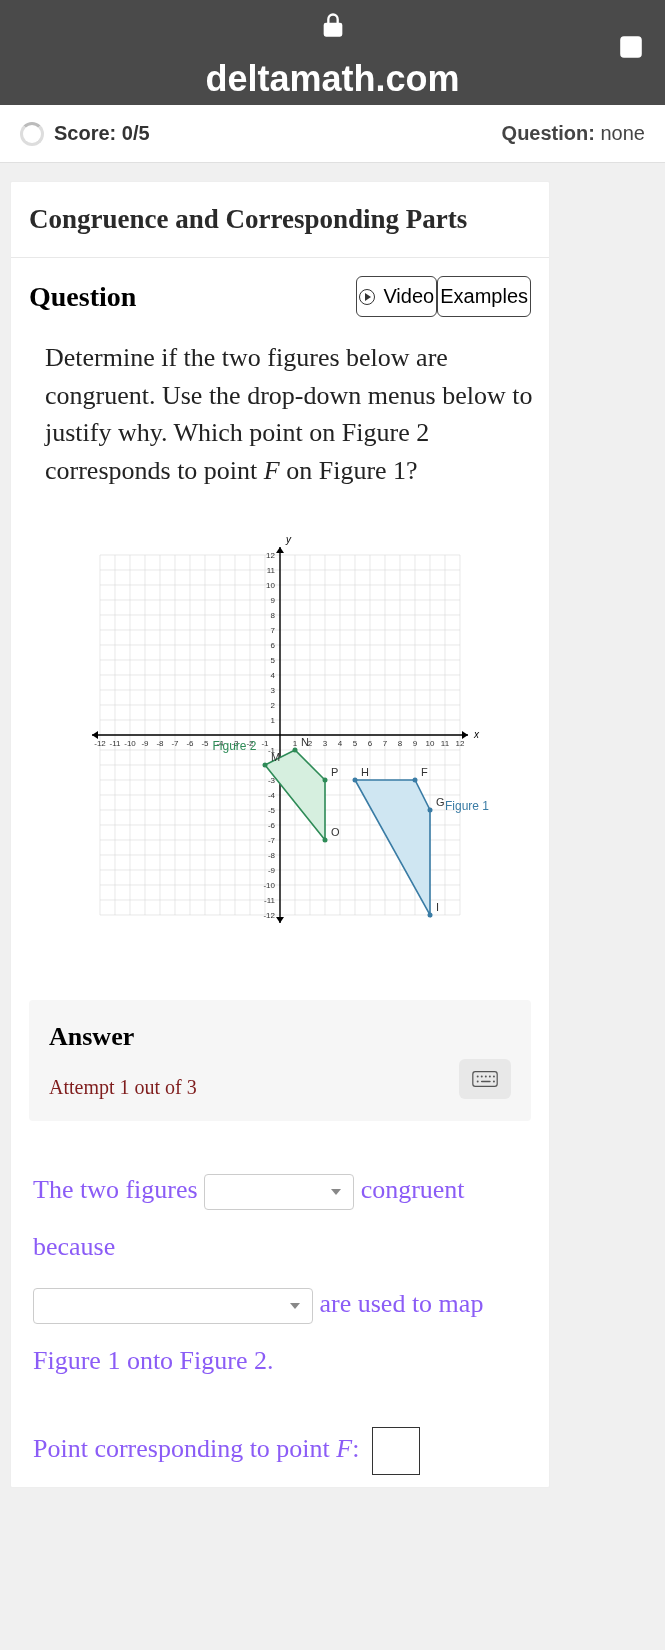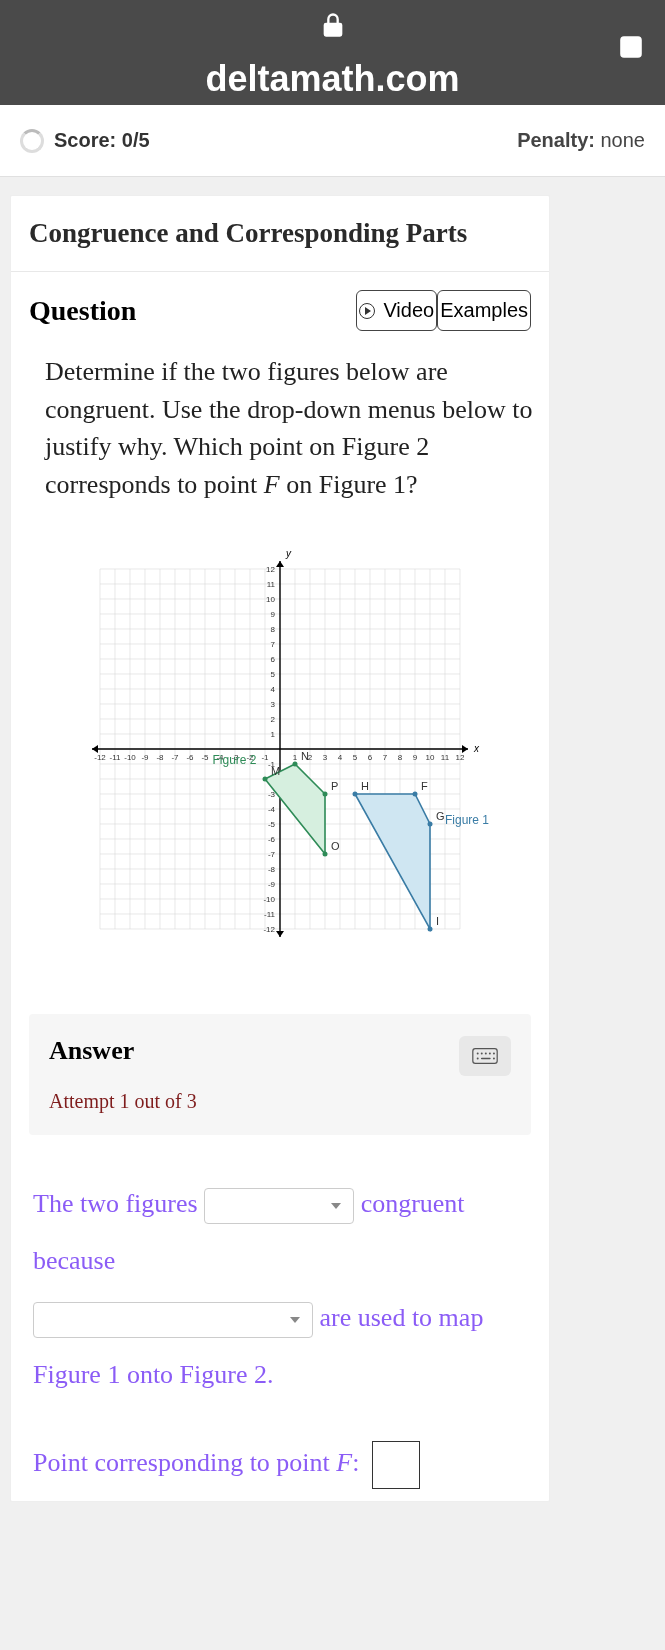--- a/index.html
+++ b/index.html
@@ -24,21 +24,21 @@
   .topbar .urlwrap { display:flex; align-items:center; gap:10px; font-size:36px;flex-direction:column; }
   .topbar svg { width:28px; height:28px; fill:#fff; }
   .tabicon { position:absolute; right:8px; top:50%; transform:translateY(-50%); width:40px; height:40px; }
   .scorebar {
     background:#fff;
     border-bottom:1px solid #e0e0e0;
     display:flex;
     justify-content:space-between;
     align-items:center;
     padding:0 20px;
-    height:72px;
+    height:58px;
     font-family: 'Helvetica Neue', Arial, sans-serif;
     font-size:20px;
   }
   .scorebar .left { display:flex; align-items:center; gap:10px; font-weight:700; color:#333; }
   .scorebar .spinner { width:24px; height:24px; border:3px solid #ddd; border-top-color:#bbb; border-radius:50%; }
   .scorebar .right { color:#444; }
   .scorebar .right .label { font-weight:700; }
   .card {
     background:#fff;
     margin:18px 0 0 0;
@@ -79,21 +79,21 @@
     margin-left:12px;
   }
   .prompt .mi { font-style: italic; font-family: 'Times New Roman', serif; }
   .graphwrap { display:flex; justify-content:center; padding:20px 0 40px 0; }
   .answerblock {
     margin: 10px 18px;
     background:#f6f6f6;
     border-radius:4px;
     padding:22px 20px;
   }
-  .answerblock .ahead { display:flex; justify-content:space-between; align-items:flex-start; }
+  .answerblock .ahead { display:flex; justify-content:space-between; align-items:flex-end; }
   .answerblock .atitle { font-size:26px; font-weight:700; font-family: Georgia, serif; }
   .answerblock .attempt { color:#7f1d1d; font-size:20px; margin-top:24px; font-family: Georgia, serif; }
   .keybtn { width:52px; height:40px; background:#e8e8e8; border-radius:6px; display:flex; align-items:center; justify-content:center; cursor:pointer; }
   .keybtn svg { width:26px; height:18px; }
   .sentence {
     padding: 30px 22px 10px 22px;
     font-size:26px;
     line-height:2.2;
     font-family: Georgia, serif;
     color:#8b5cf6;
@@ -148,21 +148,21 @@
 </div>
 
 <div class="pagewrap">
 
 <div class="scorebar">
   <div class="left">
     <div class="spinner"></div>
     <span>Score: 0/5</span>
   </div>
   <div class="right">
-    <span class="label">Penalty:</span>
+    <span class="label">Question:</span>
     <span>none</span>
   </div>
 </div>
 
 <div class="card">
 
   <div class="section-title">Congruence and Corresponding Parts</div>
 
   <div class="qrow">
     <div class="qlabel">Question</div>

